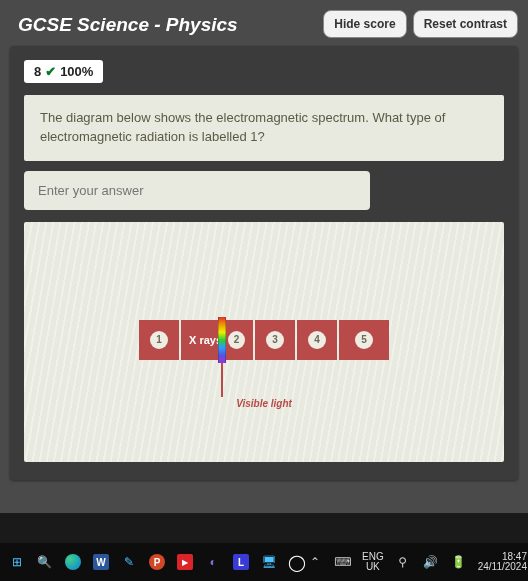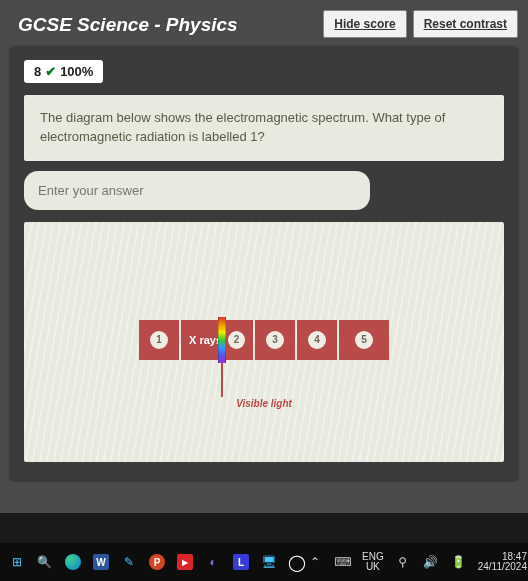--- a/index.html
+++ b/index.html
@@ -4,29 +4,29 @@
 <style>
   * { box-sizing: border-box; margin: 0; padding: 0; }
   html, body { width: 528px; height: 581px; overflow: hidden; font-family: "Segoe UI", Arial, sans-serif; }
   body { background: #1a1a1a; display: flex; flex-direction: column; }
   .browser-scroll-hint { position:absolute; left:3px; top:4px; width:3px; height:50px; background:#777; border-radius:3px; }
   .app { flex: 1; background: #4a4a4a; padding: 10px 10px 0 10px; position: relative; }
   .header-row { display: flex; align-items: flex-start; justify-content: space-between; margin-bottom: 6px; gap: 12px; }
   .title { color: #fff; font-weight: 700; font-size: 19px; font-style: italic; padding: 4px 8px; }
   .header-buttons { display:flex; flex-direction:column; align-items:flex-end; gap:4px; }
   .button-row { display:flex; gap:6px; }
-  .btn { background:#f2f2f2; border:1px solid #888; color:#333; font-size:12px; padding:6px 10px; border-radius:2px; cursor:pointer; font-weight:600;text-decoration:underline; }
+  .btn { background:#f2f2f2; border:1px solid #888; color:#333; font-size:12px; padding:6px 10px; border-radius:8px; cursor:pointer; font-weight:600; }
   .card { background:#3b3b3b; border-radius:4px; padding:14px 14px 18px 14px; box-shadow:0 1px 3px rgba(0,0,0,0.4); }
   .q-row { display:flex; justify-content:space-between; align-items:center; margin-bottom:12px; }
   .q-title { color:#fff; font-weight:700; font-size:16px; font-style:italic; }
   .score-badge { background:#fff; color:#222; font-weight:700; padding:4px 10px; border-radius:3px; font-size:13px; display:flex; align-items:center; gap:4px; }
   .check { color:#0a7a2a; font-weight:900; }
   .prompt-box { background:#e8eadf; color:#5a5a45; padding:14px 16px; font-size:13px; line-height:1.45; border-radius:2px; margin-bottom:10px; }
   .answer-wrap { margin-bottom:12px; }
-  .answer-input { width: 72%; background:#e8eadf; border:none; padding:12px 14px; font-size:13px; color:#666; outline:none; border-radius:14px; }
+  .answer-input { width: 72%; background:#e8eadf; border:none; padding:12px 14px; font-size:13px; color:#666; outline:none; border-radius:4px; }
   .diagram-area { background:#e8eadf; height:240px; border-radius:2px; position:relative; overflow:hidden;
     background-image: repeating-linear-gradient(100deg, rgba(255,255,255,0.35) 0 2px, transparent 2px 7px);
   }
   .spectrum { position:absolute; top:98px; left:50%; transform:translateX(-50%); display:flex; gap:2px; align-items:center; }
   .seg { background:#b94a4a; height:40px; display:flex; align-items:center; justify-content:center; padding:0 8px; gap:6px; }
   .seg .label { color:#fff; font-size:11px; font-weight:600; white-space:nowrap; }
   .circle { width:18px; height:18px; border-radius:50%; background:#efece3; color:#6a6a55; font-size:10px; font-weight:700; display:flex; align-items:center; justify-content:center; }
   .w40 { width:40px; }
   .w50 { width:50px; }
   .w70 { width:72px; }

